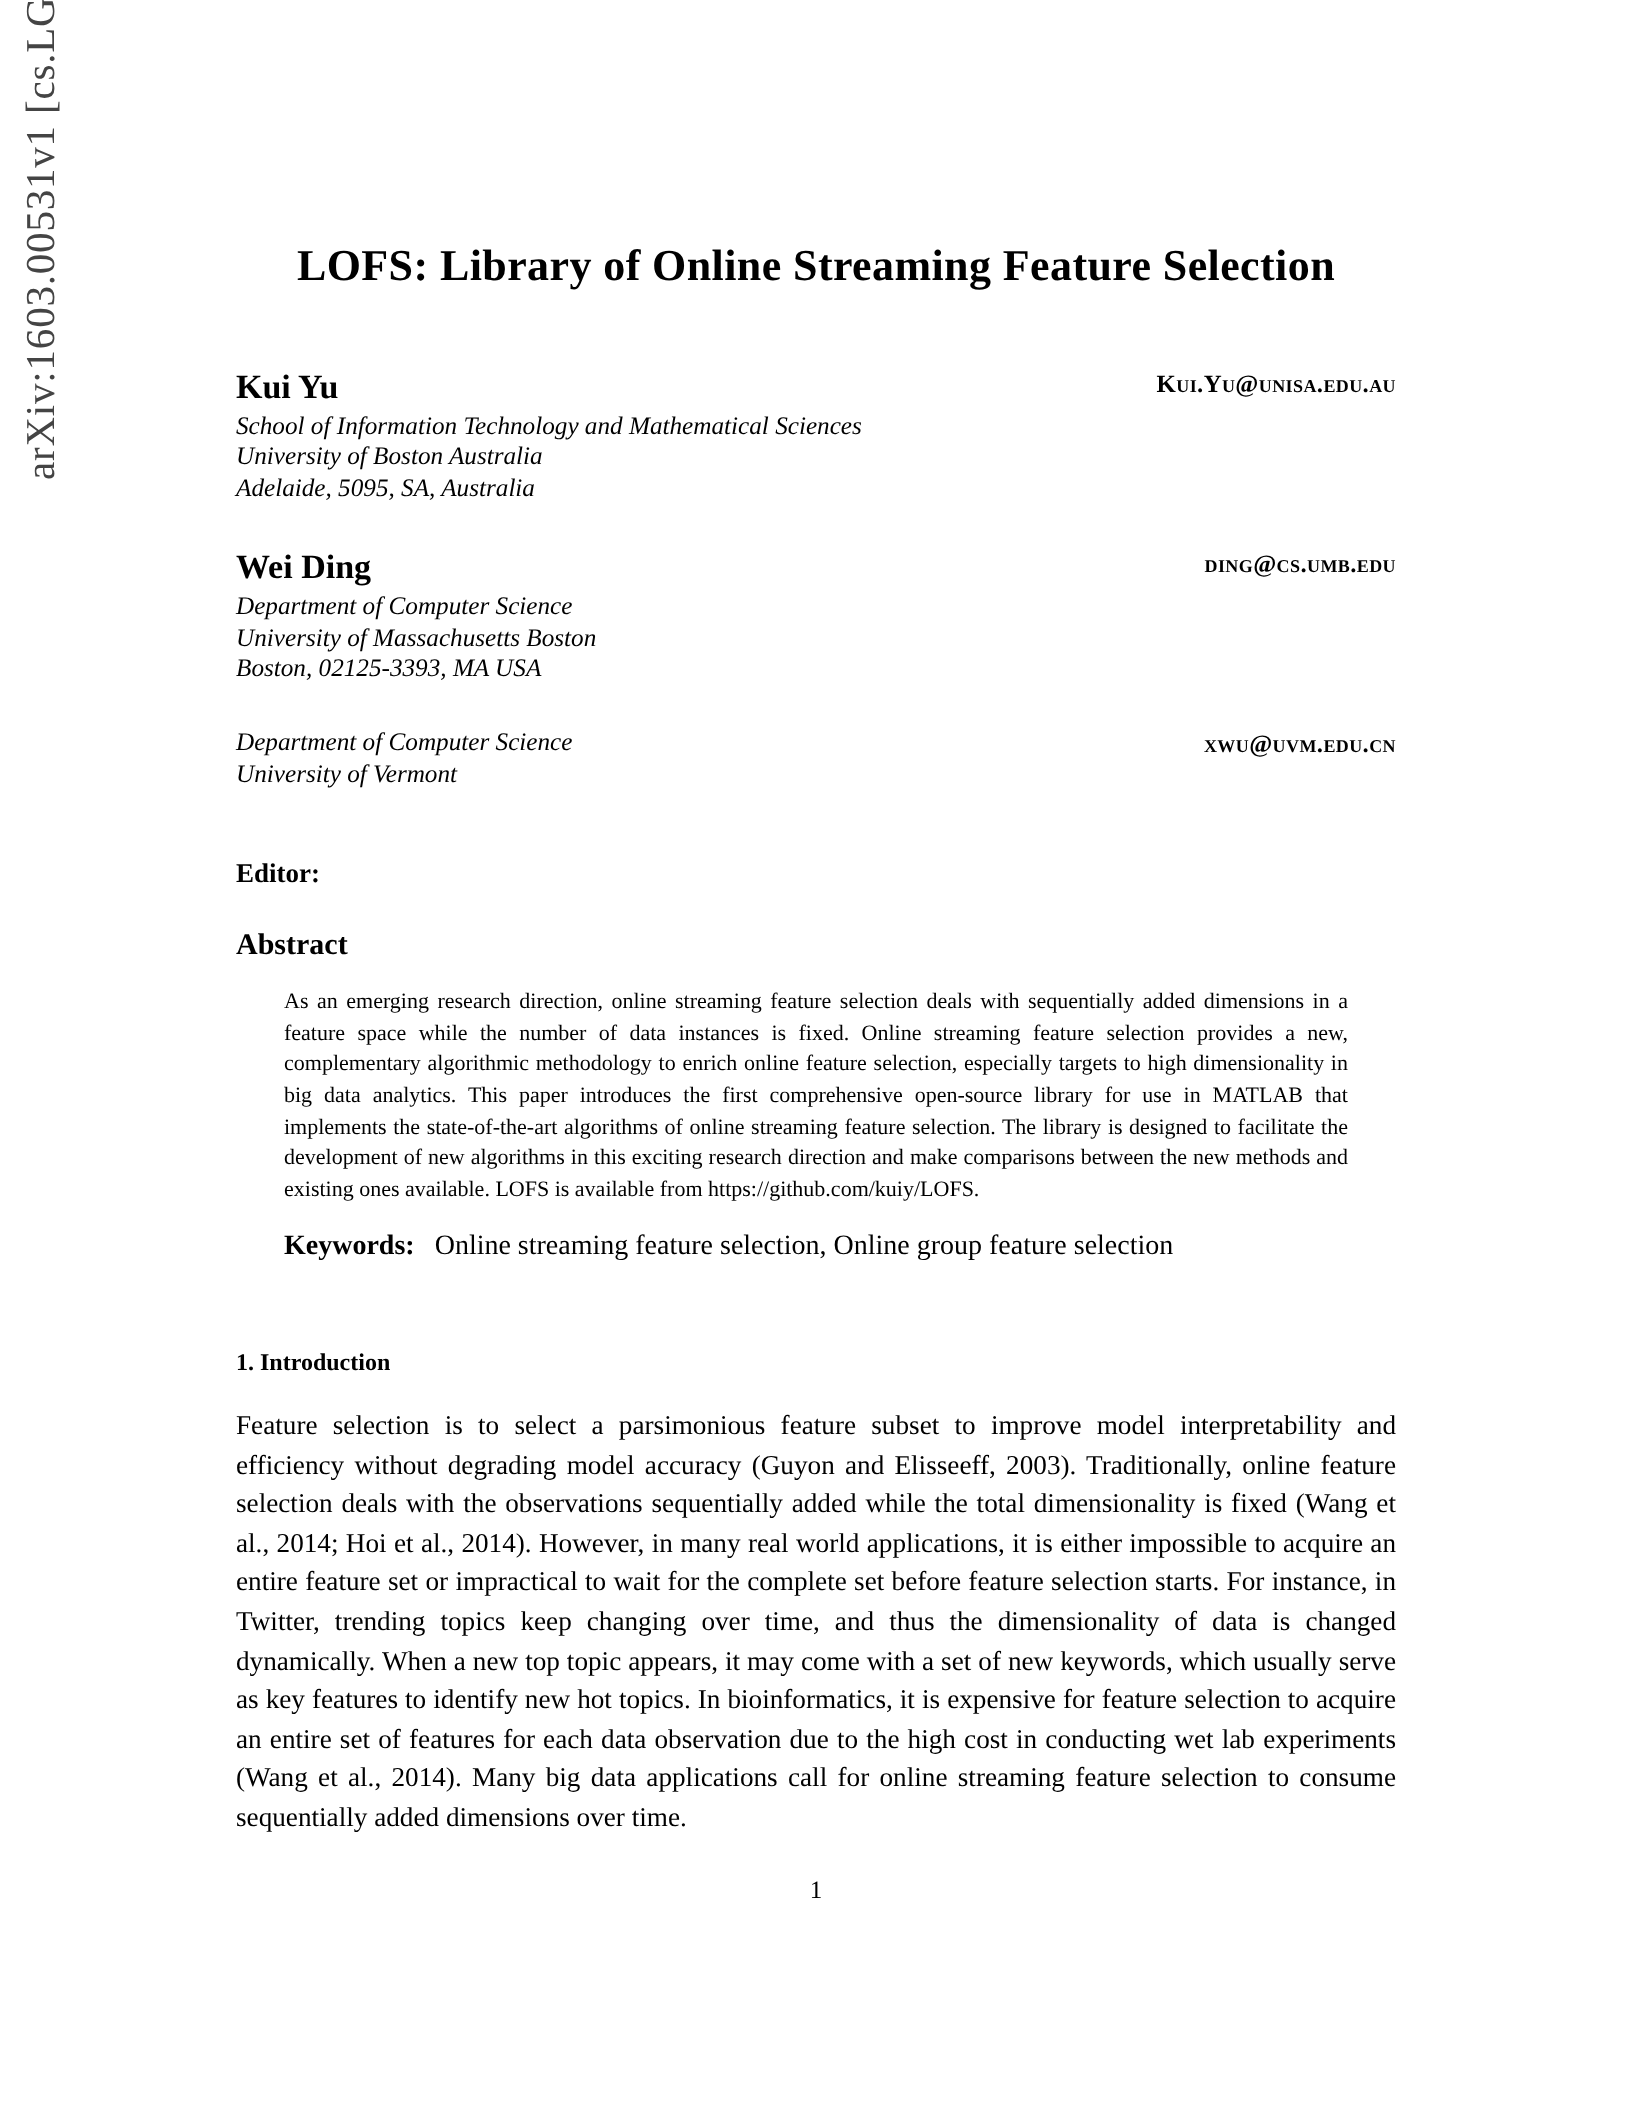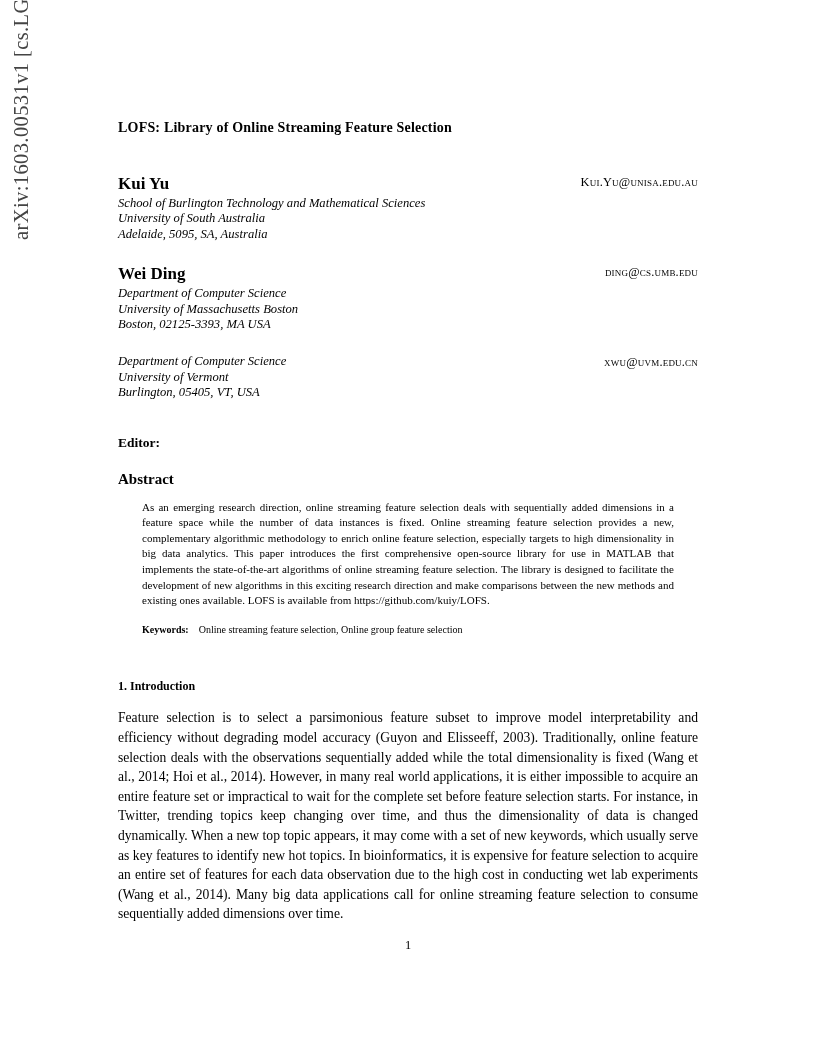--- a/index.html
+++ b/index.html
@@ -33,21 +33,22 @@
   }
 
   .content {
     position: absolute;
     left: 118px;
     top: 120px;
     width: 580px;
   }
 
   .title {
-    font-size: 14px;
+    text-align: center;
+    font-size: 22px;
     font-weight: bold;
     letter-spacing: 0.2px;
     margin: 0 0 38px 0;
   }
 
   
   .author-block {
     position: relative;
     margin-bottom: 22px;
   }
@@ -61,20 +62,21 @@
     font-size: 12.6px;
     line-height: 15.4px;
   }
   .author-email {
     position: absolute;
     right: 0;
     top: 1px;
     font-variant: small-caps;
     font-size: 12.4px;
     letter-spacing: 0.2px;
+    font-weight: bold;
   }
 
   .editor {
     font-weight: bold;
     font-size: 13.5px;
     margin-top: 34px;
     margin-bottom: 20px;
   }
 
   .abstract-heading {
@@ -83,21 +85,21 @@
     font-weight: bold;
     margin: 0 0 12px 0;
   }
   .abstract-body {
     font-size: 11px;
     line-height: 15.6px;
     text-align: justify;
     margin: 0 24px 0 24px;
   }
   .keywords {
-    font-size: 10px;
+    font-size: 14px;
     line-height: 15.6px;
     margin: 13px 24px 0 24px;
     text-align: left;
   }
   .keywords b { font-weight: bold; }
   .kw-text { margin-left: 10px; }
 
   .section-heading {
     font-size: 12px;
     font-weight: bold;
@@ -125,38 +127,37 @@
 
   <div class="arxiv-stamp">arXiv:1603.00531v1  [cs.LG]  2 Mar 2016</div>
 
   <div class="content">
 
     <h1 class="title">LOFS: Library of Online Streaming Feature Selection</h1>
 
     <div class="author-block">
       <div class="author-email">Kui.Yu@unisa.edu.au</div>
       <div class="author-name">Kui Yu</div>
-      <div class="author-aff">School of Burlington Technology and Mathematical Sciences</div>
-      <div class="author-aff">University of South Australia</div>
+      <div class="author-aff">School of Information Technology and Mathematical Sciences</div>
+      <div class="author-aff">University of Boston Australia</div>
       <div class="author-aff">Adelaide, 5095, SA, Australia</div>
     </div>
 
     <div class="author-block">
       <div class="author-email">ding@cs.umb.edu</div>
       <div class="author-name">Wei Ding</div>
       <div class="author-aff">Department of Computer Science</div>
       <div class="author-aff">University of Massachusetts Boston</div>
       <div class="author-aff">Boston, 02125-3393, MA USA</div>
     </div>
 
     <div class="author-block">
       <div class="author-email">xwu@uvm.edu.cn</div>
       <div class="author-aff">Department of Computer Science</div>
       <div class="author-aff">University of Vermont</div>
-      <div class="author-aff">Burlington, 05405, VT, USA</div>
     </div>
 
     <div class="editor">Editor:</div>
 
     <h2 class="abstract-heading">Abstract</h2>
     <p class="abstract-body">As an emerging research direction, online streaming feature selection deals with sequentially added dimensions in a feature space while the number of data instances is fixed. Online streaming feature selection provides a new, complementary algorithmic methodology to enrich online feature selection, especially targets to high dimensionality in big data analytics. This paper introduces the first comprehensive open-source library for use in MATLAB that implements the state-of-the-art algorithms of online streaming feature selection. The library is designed to facilitate the development of new algorithms in this exciting research direction and make comparisons between the new methods and existing ones available. LOFS is available from https://github.com/kuiy/LOFS.</p>
 
     <p class="keywords">
       <b>Keywords:</b><span class="kw-text">Online streaming feature selection, Online group feature selection</span>
     </p>

